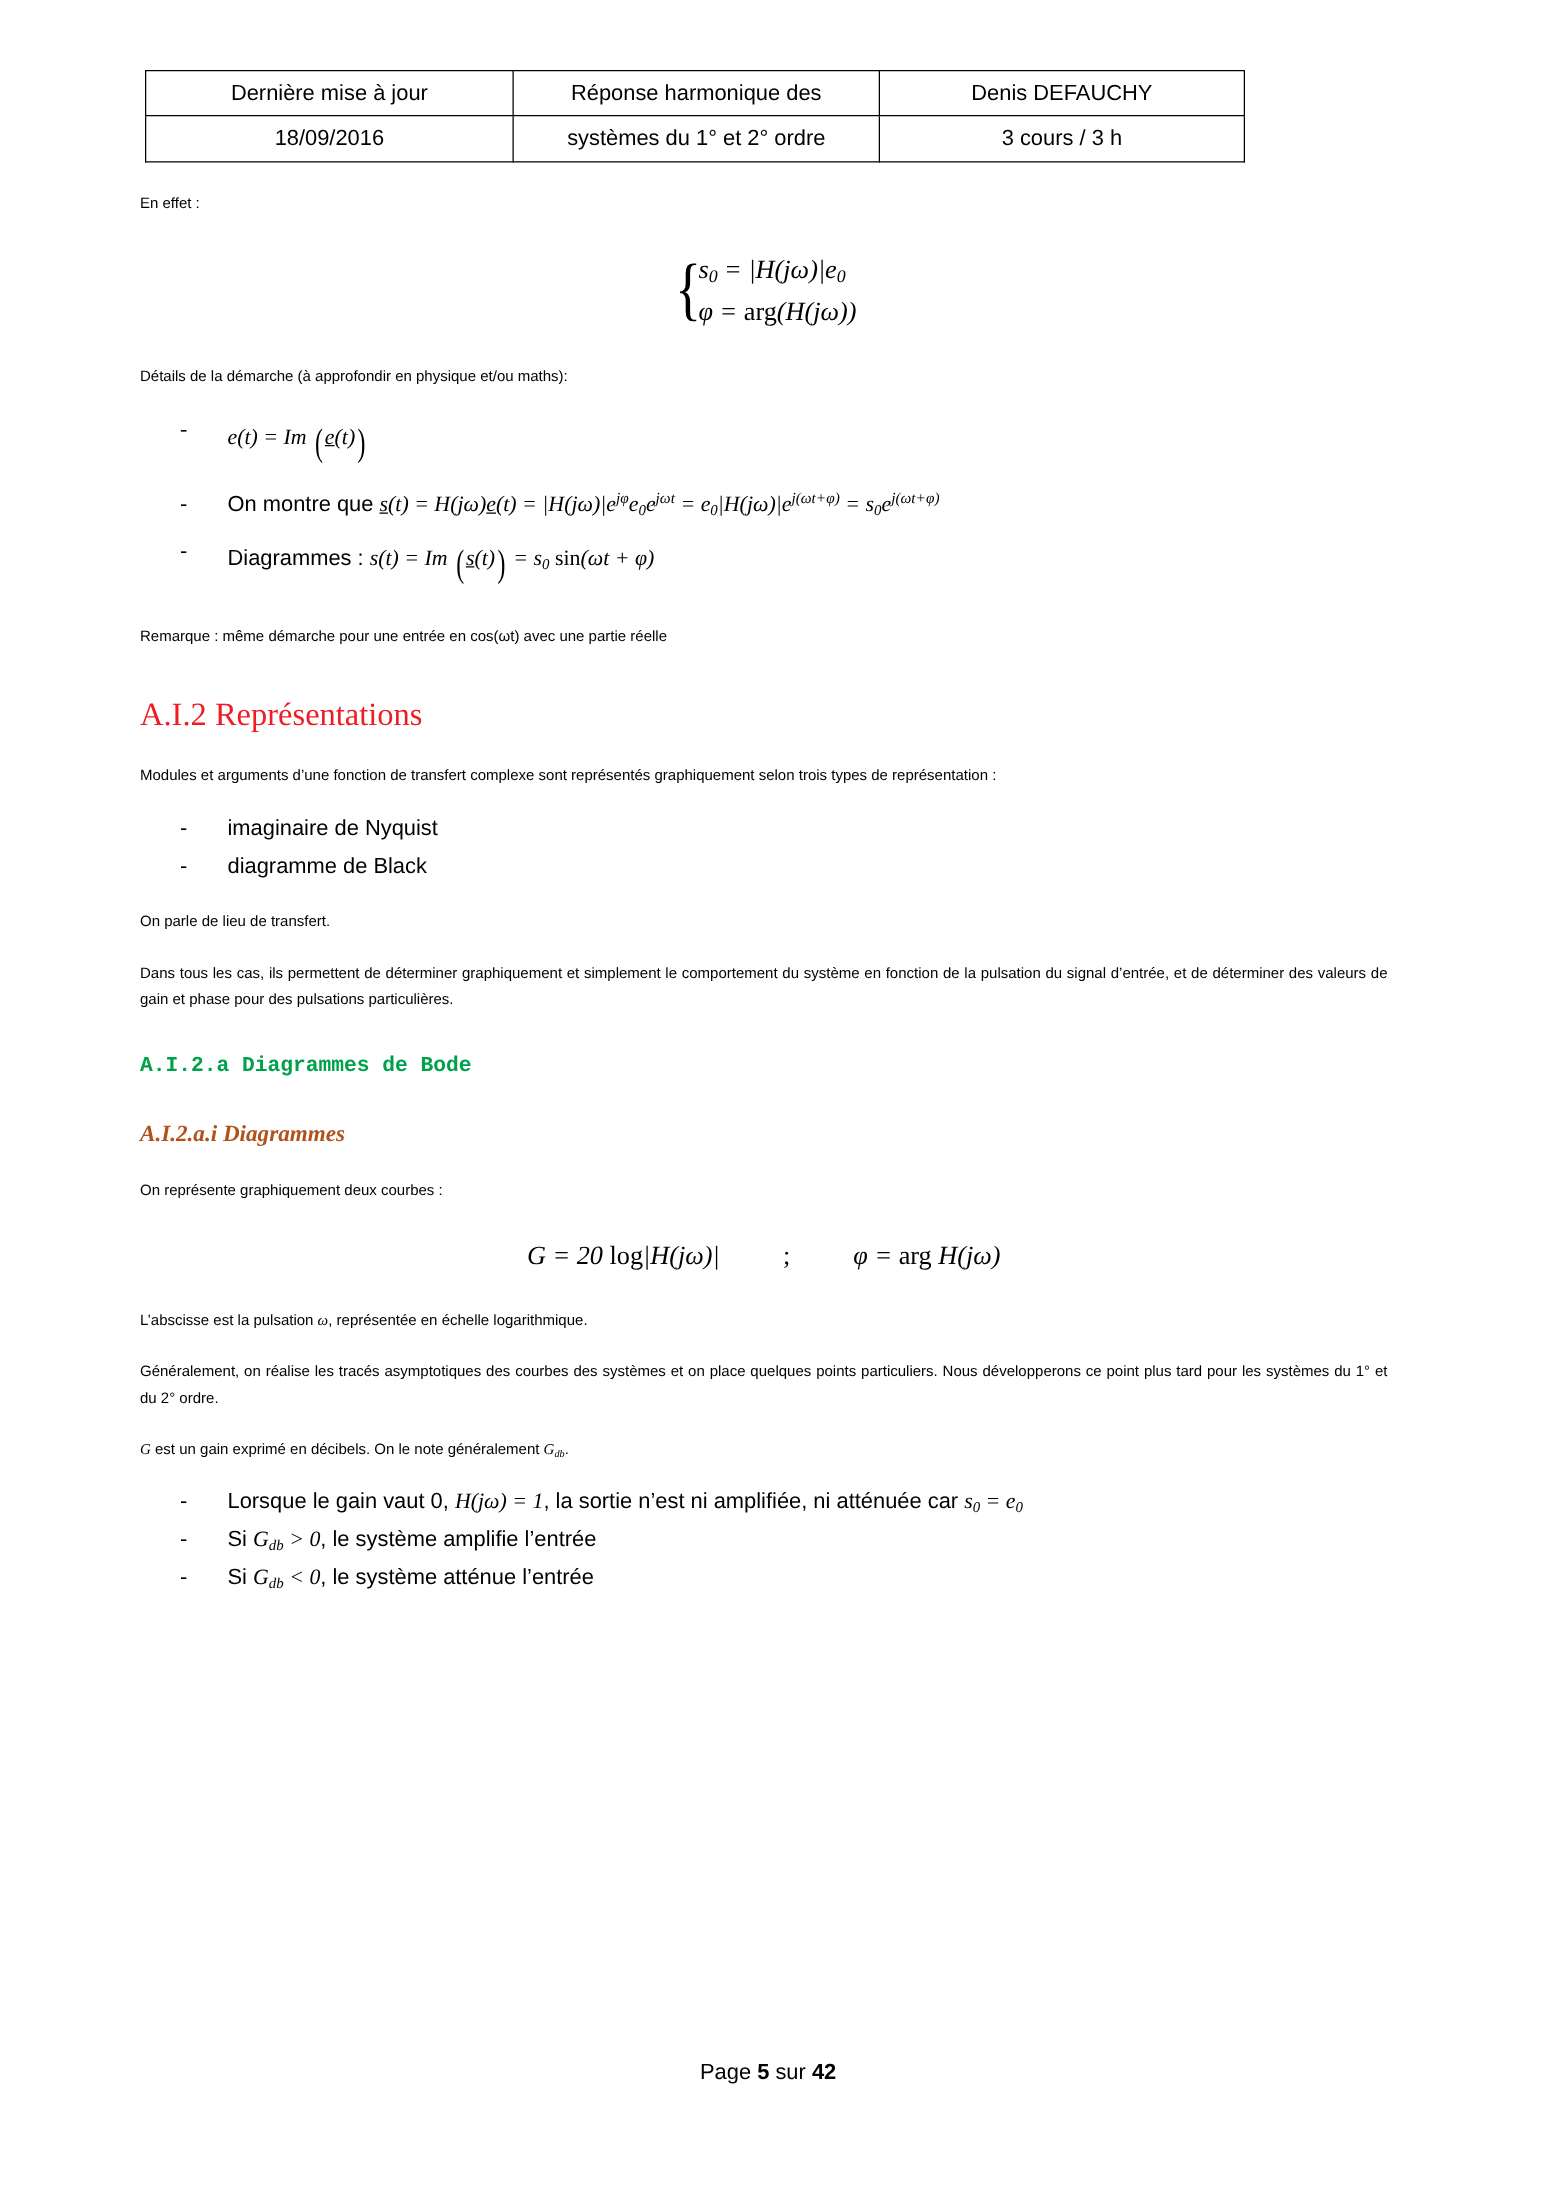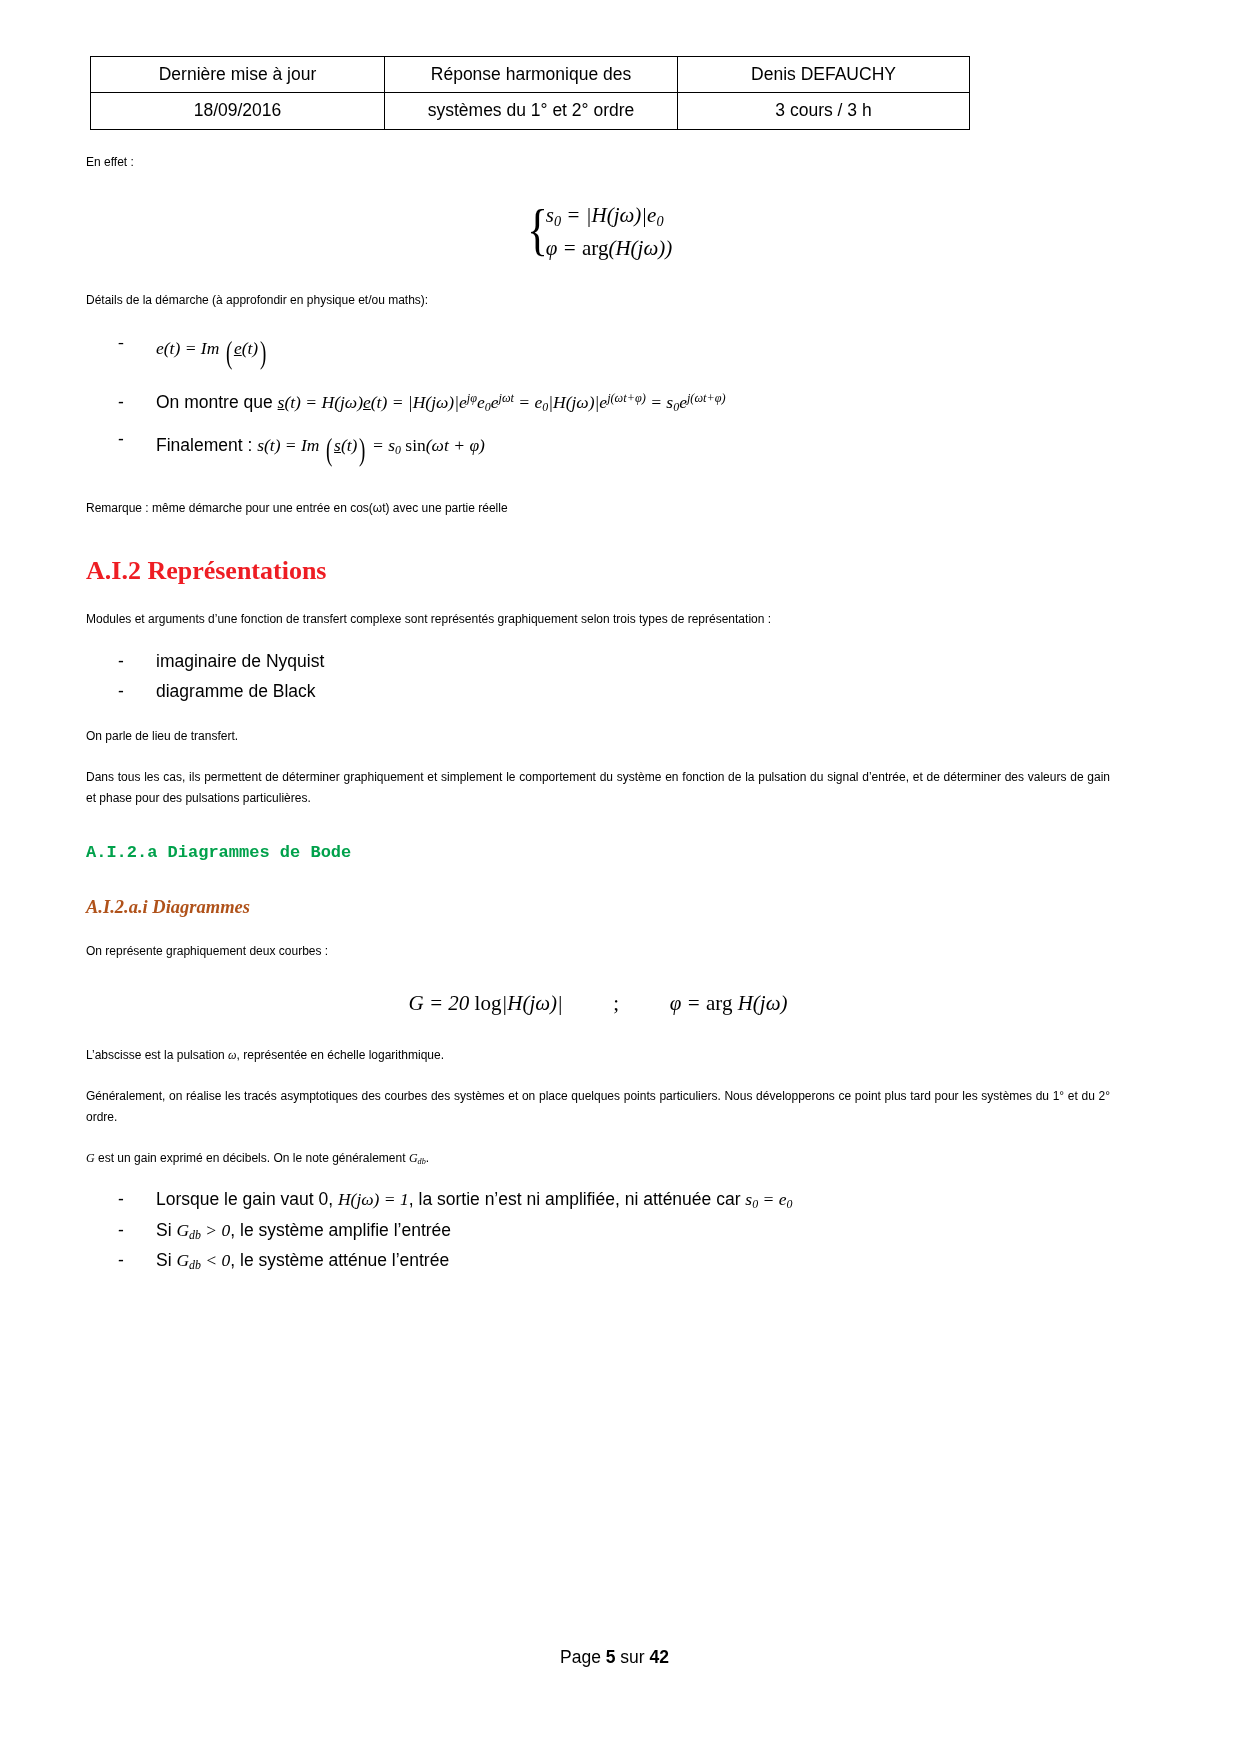--- a/index.html
+++ b/index.html
@@ -10,21 +10,21 @@
   body {
     font-family: "Liberation Sans", sans-serif;
     color: #000000;
   }
   .page {
     position: relative;
     width: 1240px;
     height: 1724px;
     background: #ffffff;
     box-sizing: border-box;
-    padding: 56px 130px 0 86px;
+    padding: 56px 130px 0 112px;
     overflow: hidden;
   }
 
   
   table.header-table {
     width: 840px;
     border-collapse: collapse;
     margin: 0 auto 0 4px;
     table-layout: fixed;
   }
@@ -150,21 +150,21 @@
     position: absolute;
     left: 32px;
     top: 0;
   }
 
   
   h2.h-red {
     font-family: "Liberation Serif", serif;
     color: #ee1d23;
     font-size: 26px;
-    font-weight: bold;
+    font-weight: normal;
     margin: 34px 0 6px 0;
     line-height: 1.4;
   }
   h3.h-green {
     font-family: Liberation Mono, monospace;
     color: #00a14b;
     font-size: 17px;
     font-weight: bold;
     margin: 32px 0 4px 0;
     line-height: 1.4;
@@ -224,21 +224,21 @@
   <p class="para nojust">Détails de la démarche (à approfondir en physique et/ou maths):</p>
 
   <ul class="dashlist">
     <li class="tall mathline">
       <span class="math">e(t) = <span class="mathr" style="font-style:italic">Im</span> <span class="bigparen">(</span><span class="uline">e</span>(t)<span class="bigparen">)</span></span>
     </li>
     <li class="tall">
       <span>On montre que </span><span class="math"><span class="uline">s</span>(t) = H(jω)<span class="uline">e</span>(t) = |H(jω)|e<span class="sup">jφ</span>e<span class="sub">0</span>e<span class="sup">jωt</span> = e<span class="sub">0</span>|H(jω)|e<span class="sup">j(ωt+φ)</span> = s<span class="sub">0</span>e<span class="sup">j(ωt+φ)</span></span>
     </li>
     <li class="tall">
-      <span>Finalement : </span><span class="math">s(t) = <span class="mathr" style="font-style:italic">Im</span> <span class="bigparen">(</span><span class="uline">s</span>(t)<span class="bigparen">)</span> = s<span class="sub">0</span> <span class="mathr">sin</span>(ωt + φ)</span>
+      <span>Diagrammes : </span><span class="math">s(t) = <span class="mathr" style="font-style:italic">Im</span> <span class="bigparen">(</span><span class="uline">s</span>(t)<span class="bigparen">)</span> = s<span class="sub">0</span> <span class="mathr">sin</span>(ωt + φ)</span>
     </li>
   </ul>
 
   <p class="para nojust">Remarque : même démarche pour une entrée en cos(ωt) avec une partie réelle</p>
 
   <h2 class="h-red">A.I.2 Représentations</h2>
 
   <p class="para">Modules et arguments d’une fonction de transfert complexe sont représentés graphiquement selon trois types de représentation :</p>
 
   <ul class="plainlist">

